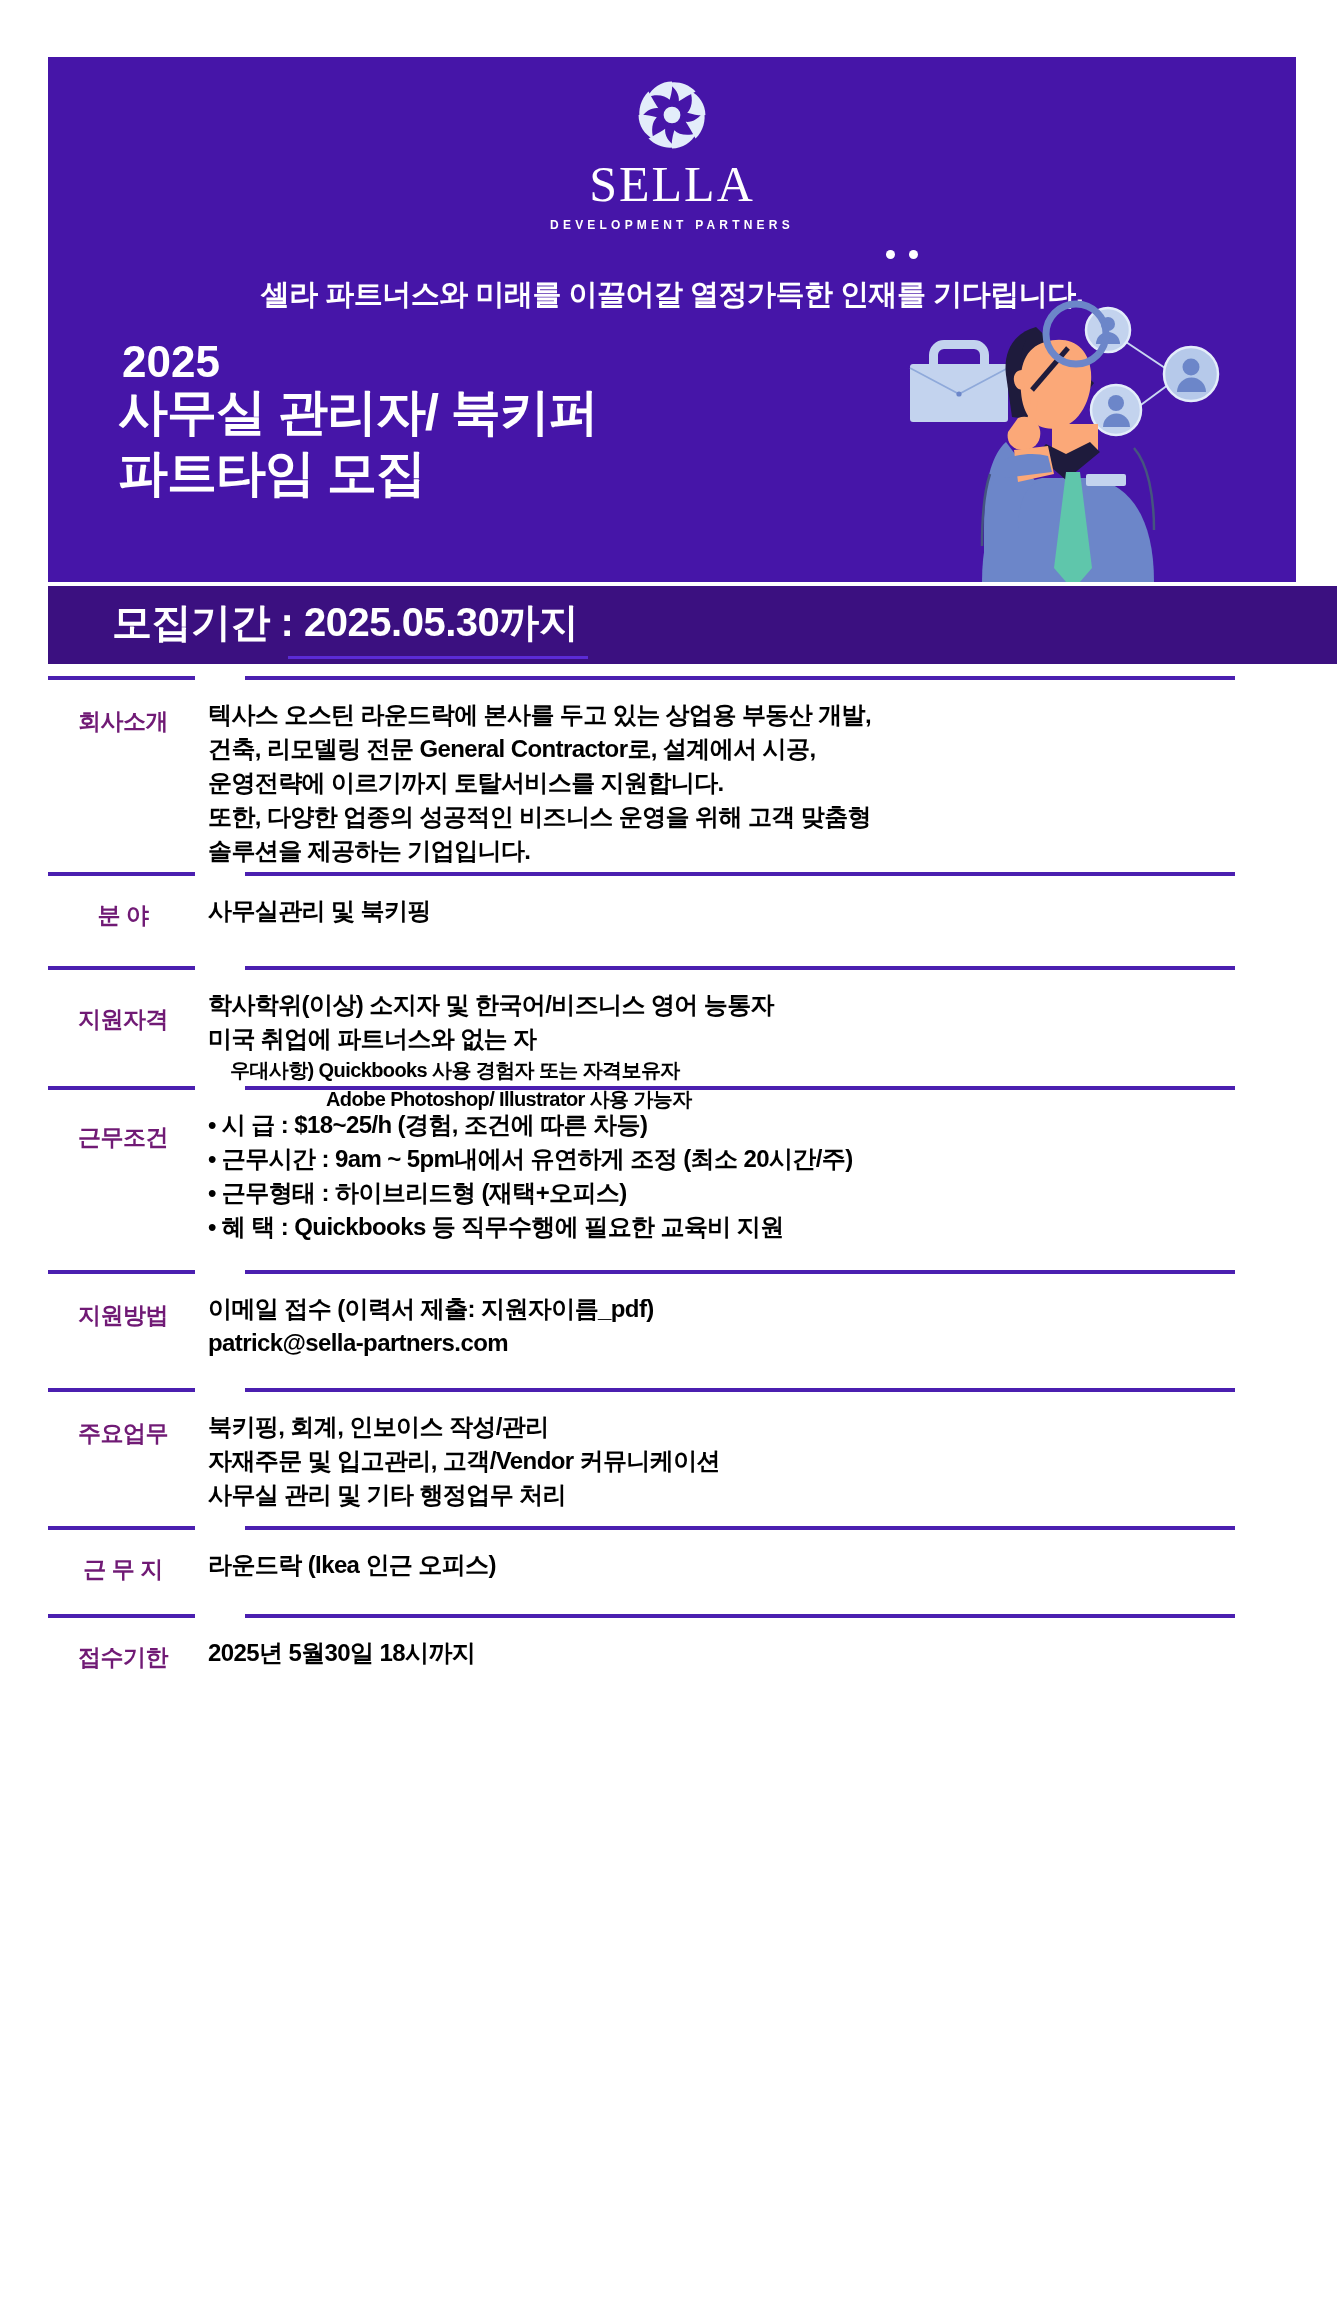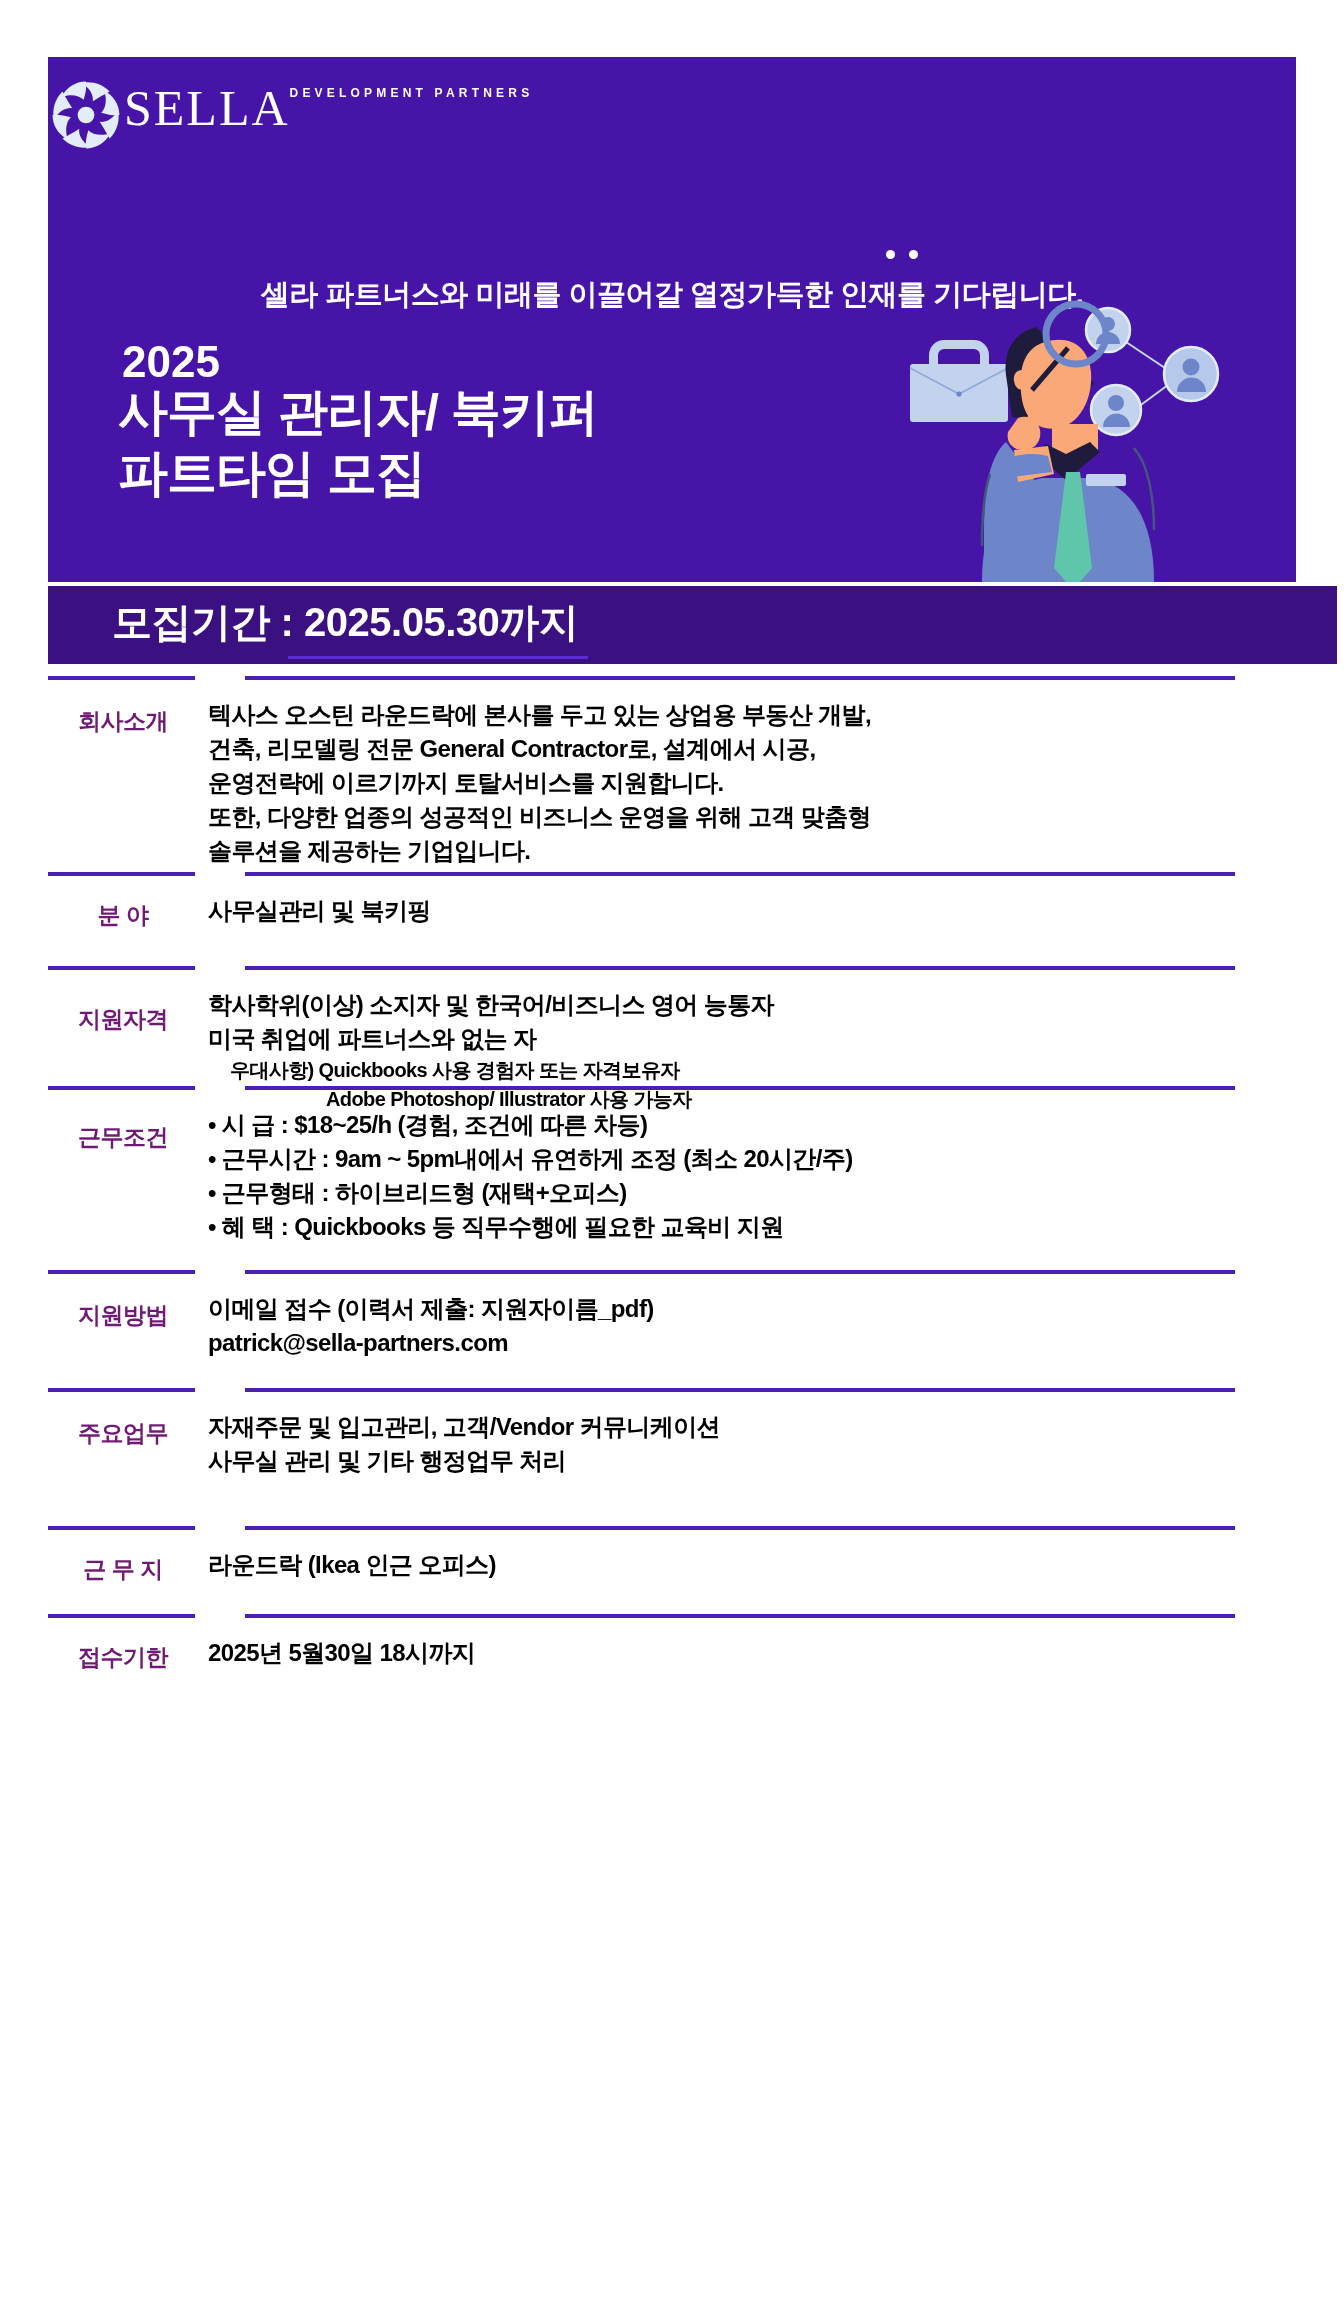--- a/index.html
+++ b/index.html
@@ -12,21 +12,21 @@
   }
 
   
   .hero{
     position:absolute;left:48px;top:57px;width:1248px;height:525px;
     background:#4615A8;
     overflow:hidden;
   }
   .logo-wrap{
     position:absolute;left:0;top:20px;width:100%;
-    display:flex;
+    display:flex;flex-direction:column;align-items:center;
   }
   .logo-mark{width:76px;height:76px;display:block;}
   .logo-word{
     font-family:"Liberation Serif","DejaVu Serif",serif;
     font-size:50px;line-height:1;color:#ffffff;letter-spacing:2px;
     margin-top:6px;font-weight:400;
   }
   .logo-sub{
     font-family:"Liberation Sans","DejaVu Sans",sans-serif;
     font-size:12px;color:#ffffff;letter-spacing:4.2px;font-weight:700;
@@ -230,20 +230,21 @@
       <div class="content" style="top: 22px;">
         <span class="ln">이메일 접수 (이력서 제출: 지원자이름_pdf)</span>
         <span class="ln">patrick@sella-partners.com</span>
       </div>
     </div>
     <div class="row" style="position: absolute; left: 0px; top: 712px; width: 1344px;">
       <div class="rule-short"></div>
       <div class="rule-long"></div>
       <div class="label" style="top: 30px;">주요업무</div>
       <div class="content" style="top: 22px;">
+        <span class="ln">북키핑, 회계, 인보이스 작성/관리</span>
         <span class="ln">자재주문 및 입고관리, 고객/Vendor 커뮤니케이션</span>
         <span class="ln">사무실 관리 및 기타 행정업무 처리</span>
       </div>
     </div>
     <div class="row" style="position: absolute; left: 0px; top: 850px; width: 1344px;">
       <div class="rule-short"></div>
       <div class="rule-long"></div>
       <div class="label" style="top: 28px;">근 무 지</div>
       <div class="content" style="top: 22px;">
         <span class="ln">라운드락 (Ikea 인근 오피스)</span>

